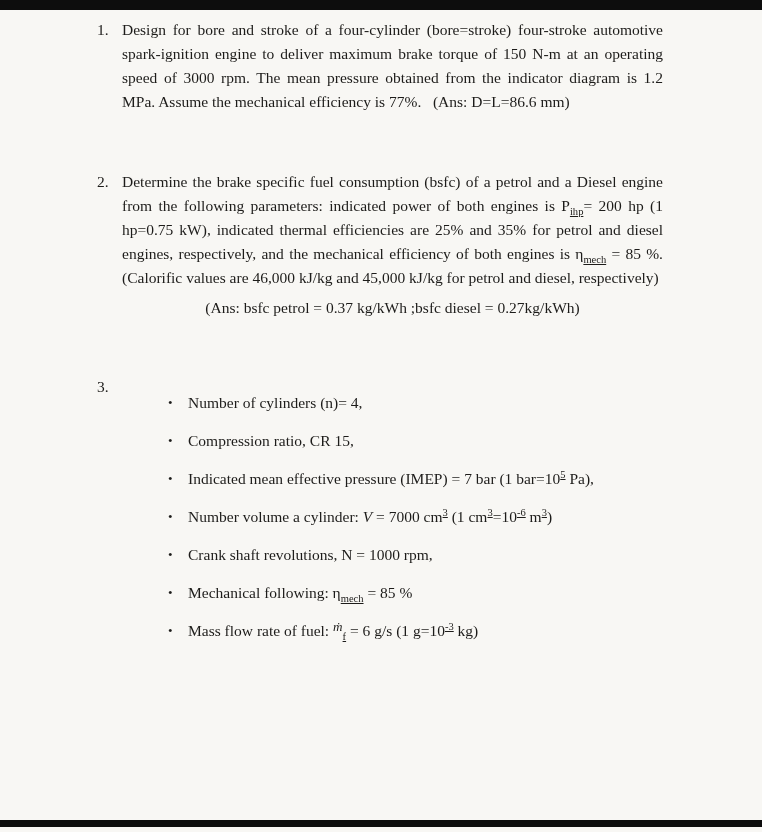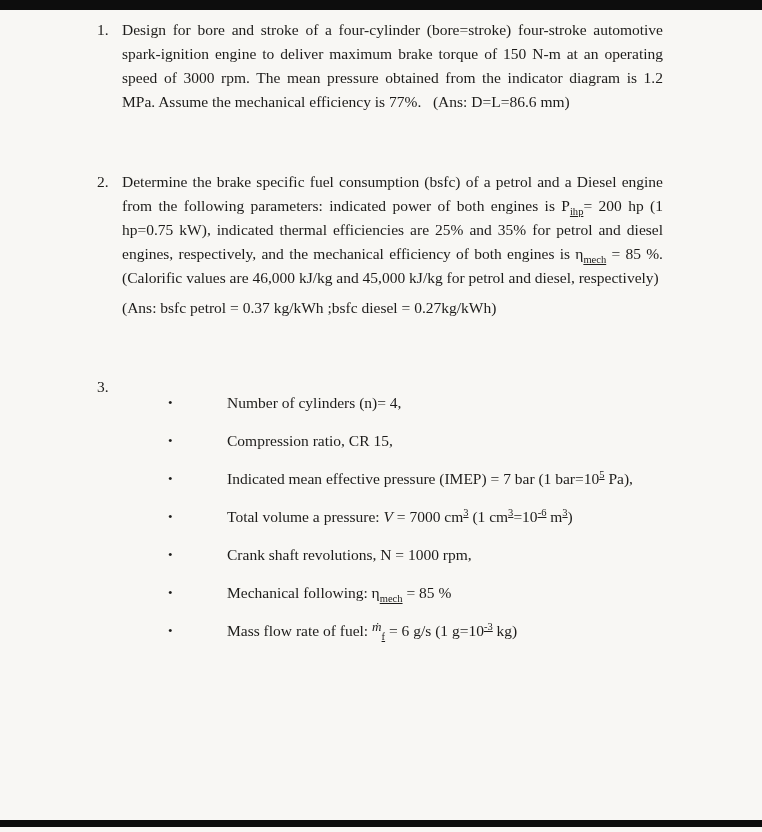--- a/index.html
+++ b/index.html
@@ -31,37 +31,37 @@
     width: 566px;
     font-size: 15.5px;
     line-height: 24px;
   }
   .problem { display: flex; }
   .problem.p2 { margin-top: 56px; }
   .problem.p3 { margin-top: 55px; }
   .num { flex: 0 0 25px; width: 25px; }
   .pbody { flex: 1; min-width: 0; }
   .para { text-align: justify; }
-  .ans-line { text-align: left; margin-top: 6px; }
+  .ans-line { text-align: center; margin-top: 6px; }
   b { font-weight: normal; }
   sub, sup { font-size: 0.68em; line-height: 0; text-decoration: underline; }
   .mdot {
     font-style: italic;
     position: relative;
     top: -5px;
     font-size: 0.85em;
   }
   .bullets {
     list-style: none;
     margin-top: 16px;
     padding-left: 46px;
   }
   .bullets li { display: flex; margin-bottom: 14px; }
   .bullet-dot { flex: 0 0 20px; width: 20px; font-size: 13px; }
-  .btext { flex: 1; min-width: 0; margin-left: 39px; }
+  .btext { flex: 1; min-width: 0; }
 </style>
 </head>
 <body>
 
 <div class="page">
   <div class="scan-bar top"></div>
 
   <div class="content">
 
     <div class="problem p1">
@@ -90,21 +90,21 @@
           <li>
             <span class="bullet-dot">•</span>
             <span class="btext"><span>Compression ratio, CR 15,</span></span>
           </li>
           <li>
             <span class="bullet-dot">•</span>
             <span class="btext"><span>Indicated mean effective pressure (IMEP) = 7 bar (1 bar=10</span><sup>5</sup><span> Pa),</span></span>
           </li>
           <li>
             <span class="bullet-dot">•</span>
-            <span class="btext"><span>Total volume a pressure: </span><i>V</i><span> = 7000 cm</span><sup>3</sup><span> (1 cm</span><sup>3</sup><span>=10</span><sup>-6</sup><span> m</span><sup>3</sup><span>)</span></span>
+            <span class="btext"><span>Number volume a cylinder: </span><i>V</i><span> = 7000 cm</span><sup>3</sup><span> (1 cm</span><sup>3</sup><span>=10</span><sup>-6</sup><span> m</span><sup>3</sup><span>)</span></span>
           </li>
           <li>
             <span class="bullet-dot">•</span>
             <span class="btext"><span>Crank shaft revolutions, N = 1000 rpm,</span></span>
           </li>
           <li>
             <span class="bullet-dot">•</span>
             <span class="btext"><span>Mechanical following: η</span><sub>mech</sub><span> = 85 %</span></span>
           </li>
           <li>

